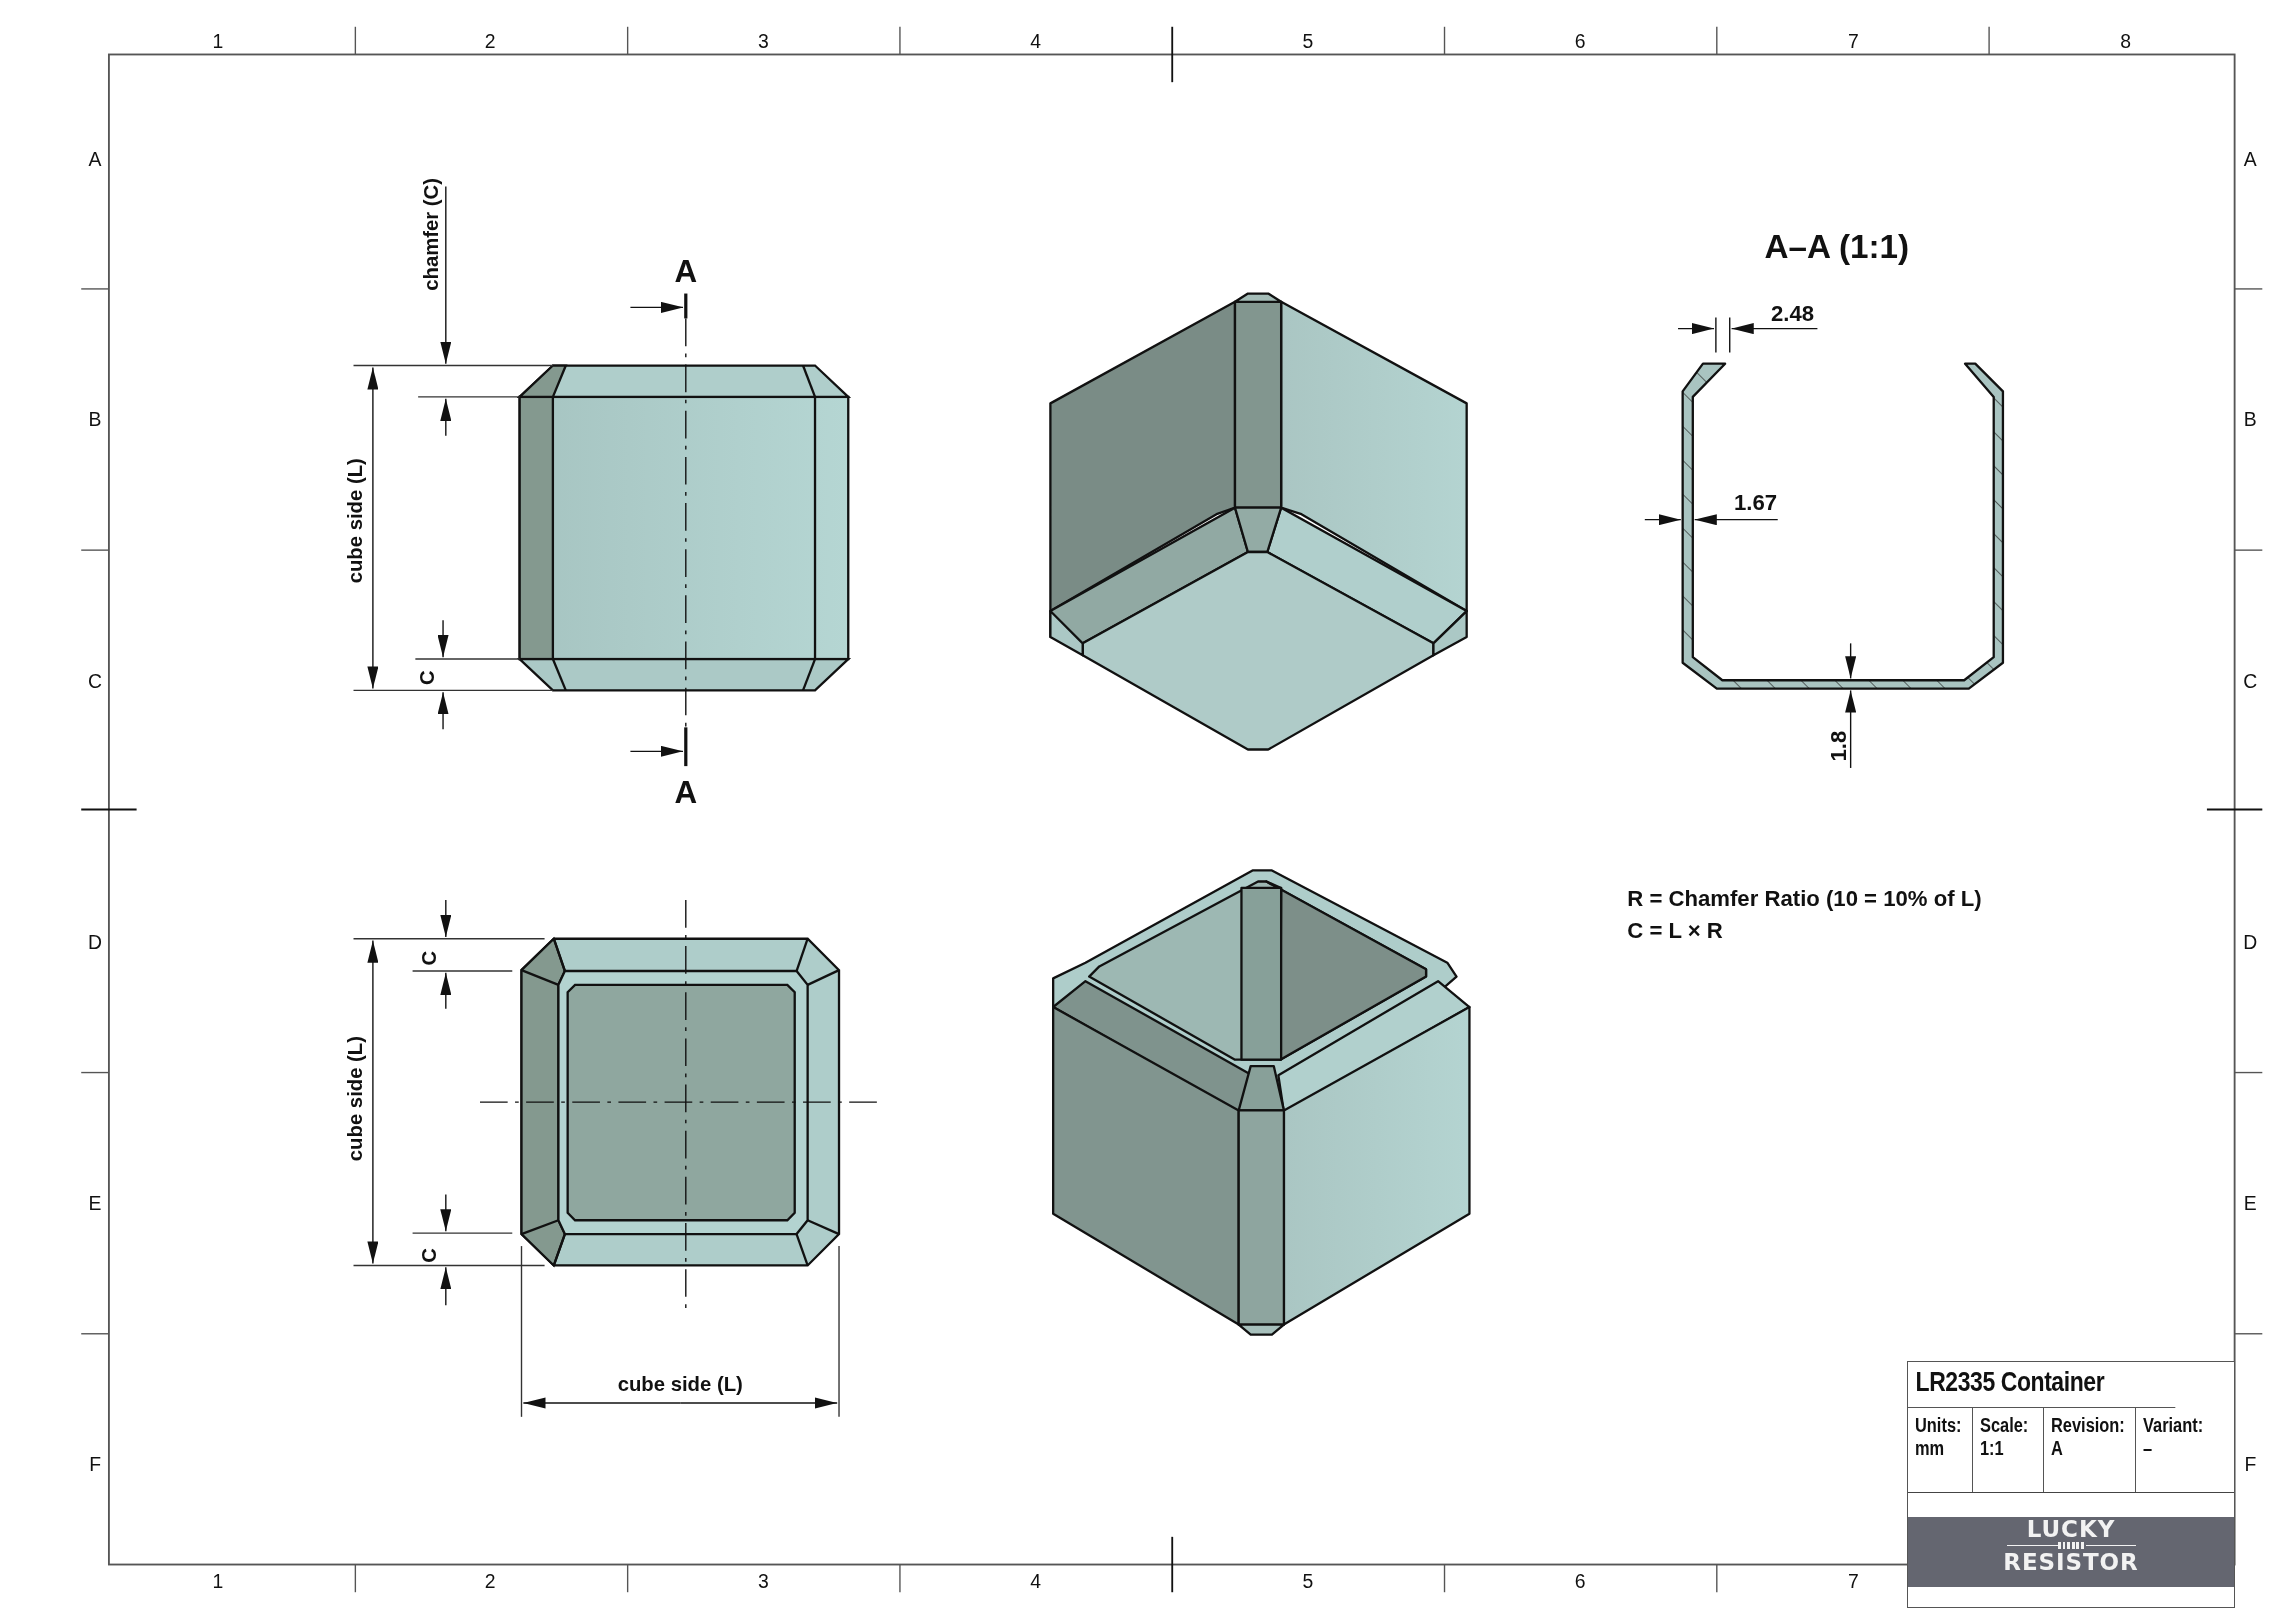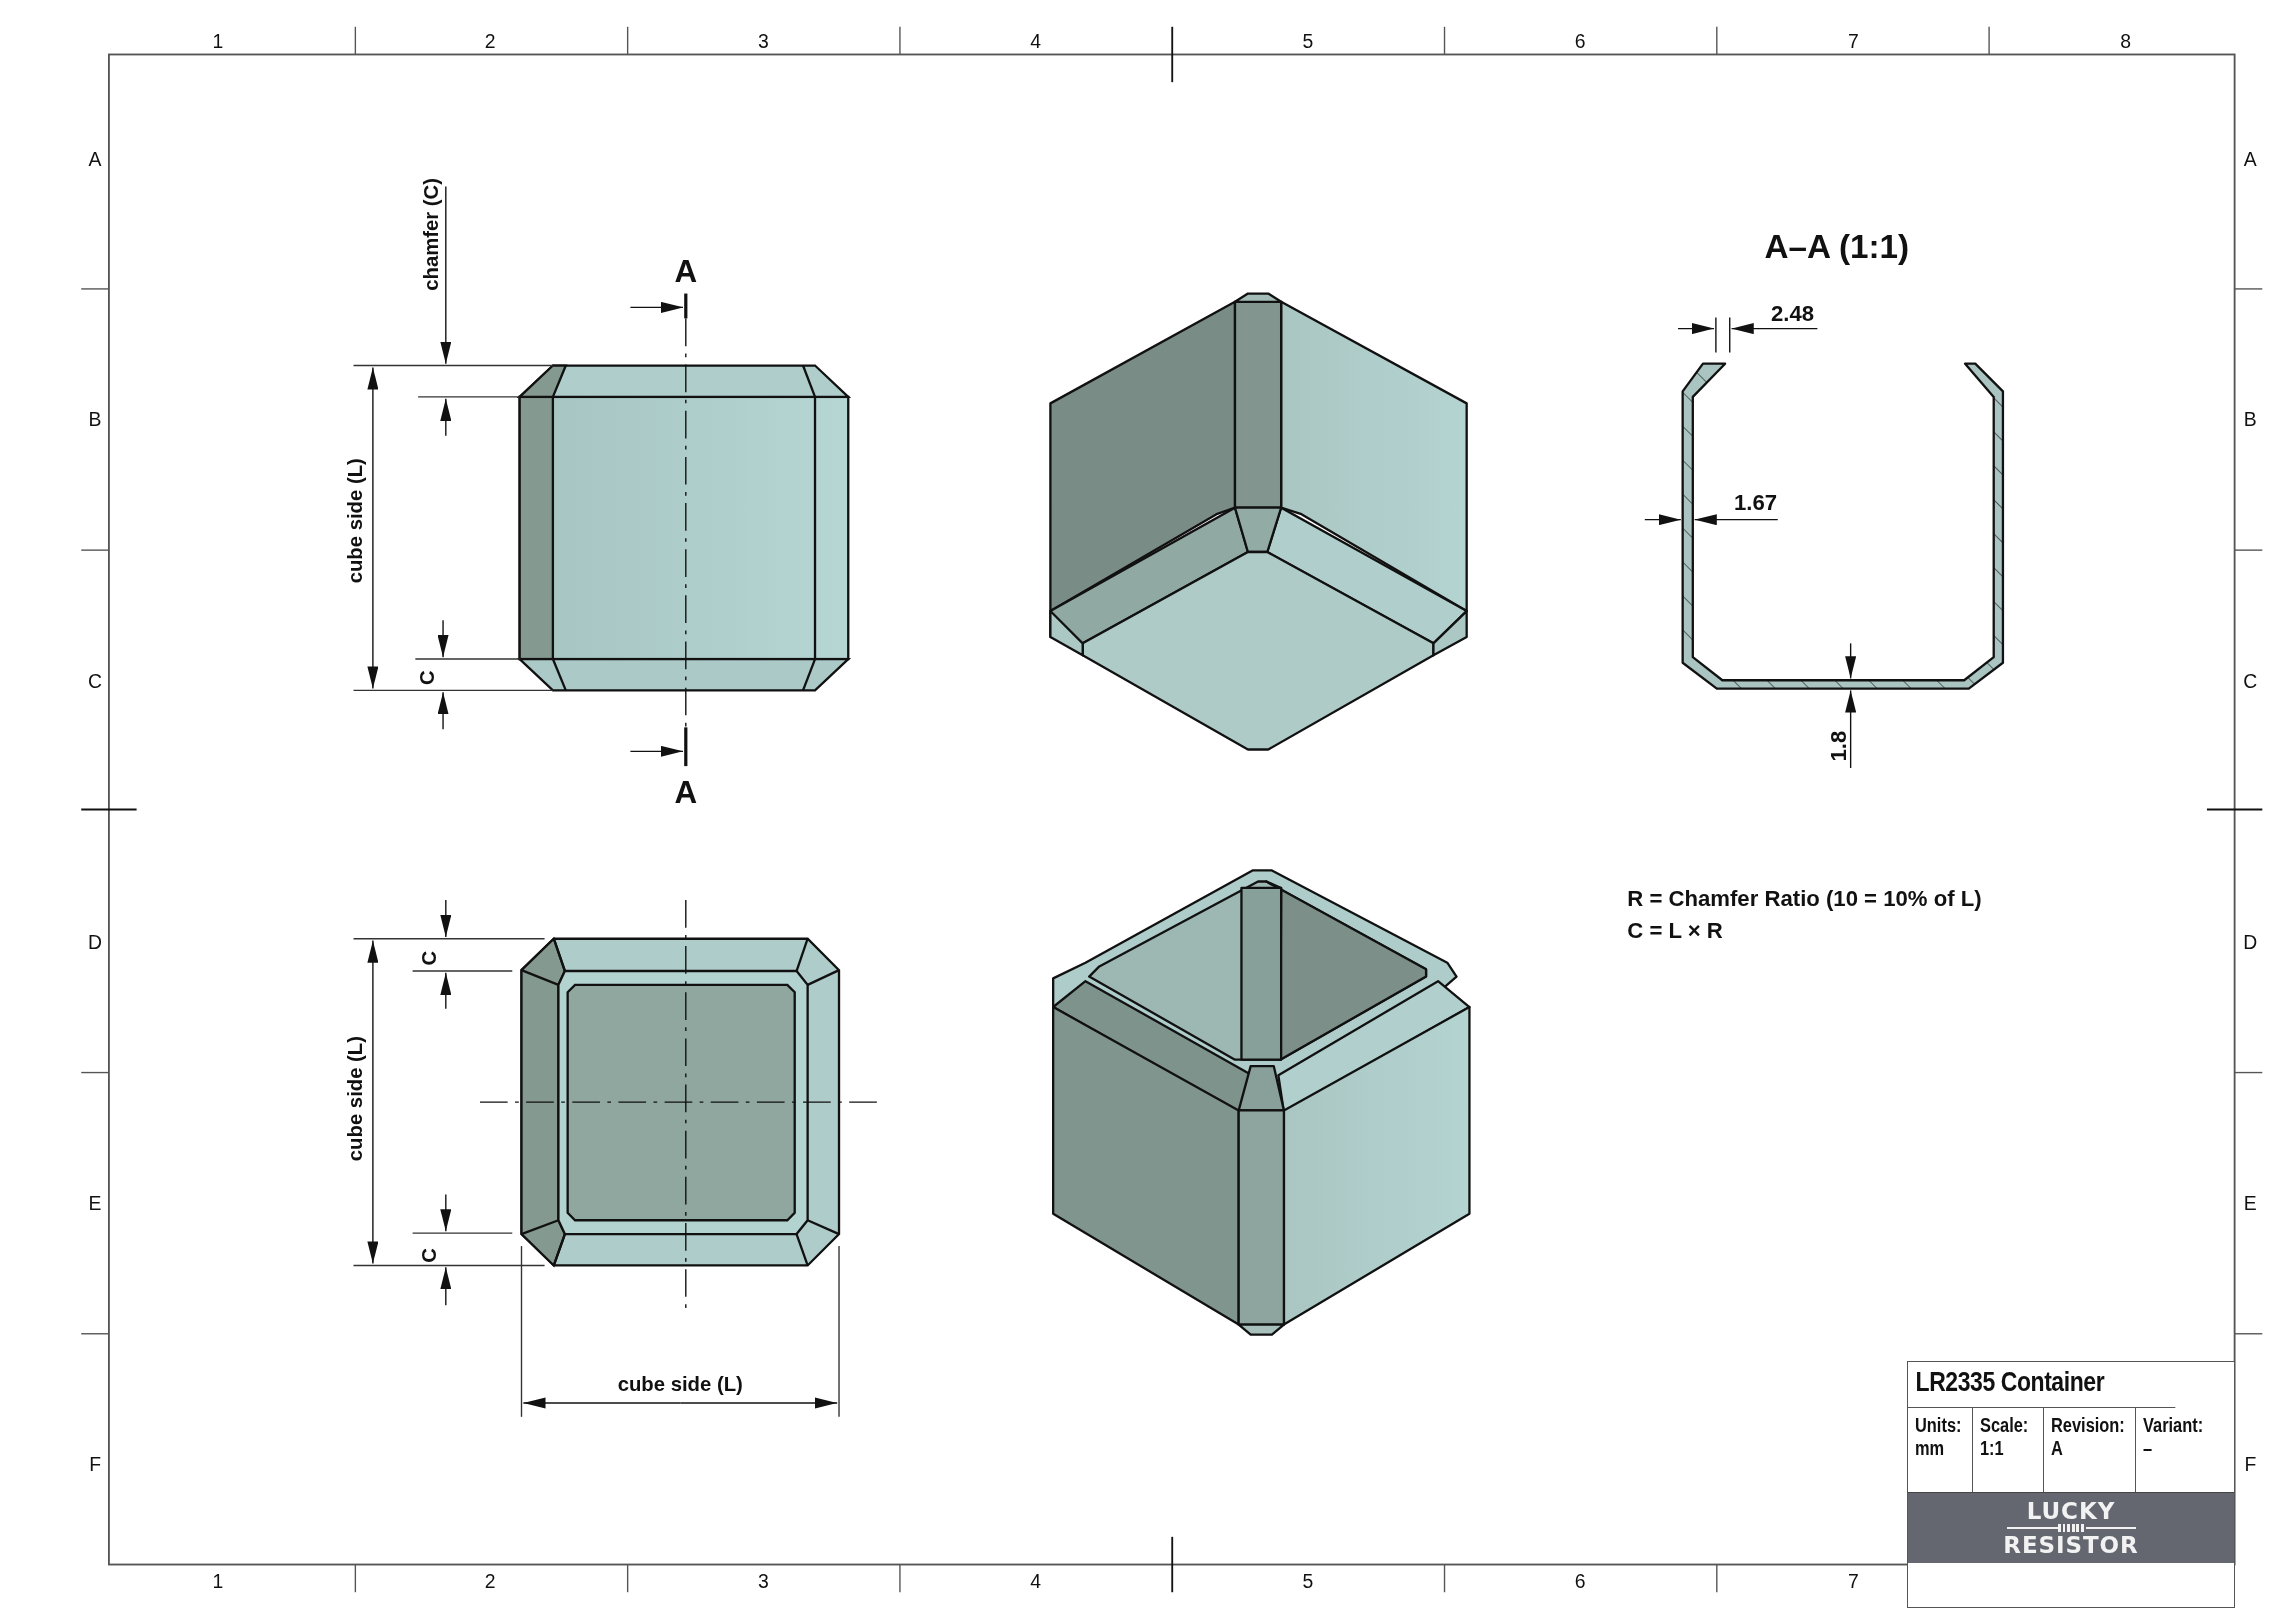--- a/index.html
+++ b/index.html
@@ -6,21 +6,21 @@
   body { width: 2290px; height: 1619px; position: relative; overflow: hidden; font-family: "Liberation Sans", sans-serif; }
   #sheet { position: absolute; left: 0; top: 0; width: 2290px; height: 1619px; }
   .grid-lbl { font-family: "Liberation Sans", sans-serif; font-size: 21px; fill: #111; }
   .dimtxt { font-family: "Liberation Sans", sans-serif; font-weight: bold; fill: #111; }
   .title-block { position: absolute; left: 1907px; top: 1361px; width: 328px; height: 247px; border: 1.8px solid #555; box-sizing: border-box; background: #fff; }
   .tb-title { height: 46px; border-bottom: 1.8px solid #555; box-sizing: border-box; padding: 3.7px 9.2px 0; font-family: "Liberation Sans", sans-serif; font-weight: bold; font-size: 28px; letter-spacing: -0.5px; color: #111; transform: scaleX(0.82); transform-origin: left center; white-space: nowrap; }
   .tb-row { display: flex; height: 85px; border-bottom: 1.8px solid #444; box-sizing: border-box; }
   .tb-cell { border-right: 1.8px solid #555; box-sizing: border-box; padding: 5.5px 7.4px; display: flex; flex-direction: column; }
   .tb-cell:last-child { border-right: none; }
   .tb-key, .tb-val { font-family: "Liberation Sans", sans-serif; font-weight: bold; font-size: 20px; color: #111; white-space: nowrap; transform: scaleX(0.82); transform-origin: left center; }
-  .tb-logo { height: 70px; background: #646670; display: flex; flex-direction: column; align-items: center; justify-content: center; color: #f2f2f2; font-family: "DejaVu Sans", sans-serif; font-weight: bold; }
+  .tb-logo { height: 70px; background: #646670; display: flex; flex-direction: column; align-items: center; justify-content: flex-start; color: #f2f2f2; font-family: "DejaVu Sans", sans-serif; font-weight: bold; margin-top: 24px; }
   .logo-top, .logo-bottom { font-size: 23px; letter-spacing: 0.9px; line-height: 24px; }
   .logo-bar { width: 129px; height: 7.4px; position: relative; margin: 0.9px 0; }
   .logo-bar::before { content: ""; position: absolute; left: 0; right: 0; top: 2.8px; height: 1.8px; background: #f2f2f2; }
   .logo-bar::after { content: ""; position: absolute; left: 51px; width: 28px; top: 0; height: 7.4px; background: repeating-linear-gradient(90deg, #f2f2f2 0 2.8px, #646670 2.8px 4.6px); }
 </style>
 </head>
 <body>
 
 <svg id="sheet" viewBox="0 0 2481 1754" xmlns="http://www.w3.org/2000/svg">
   <defs>

